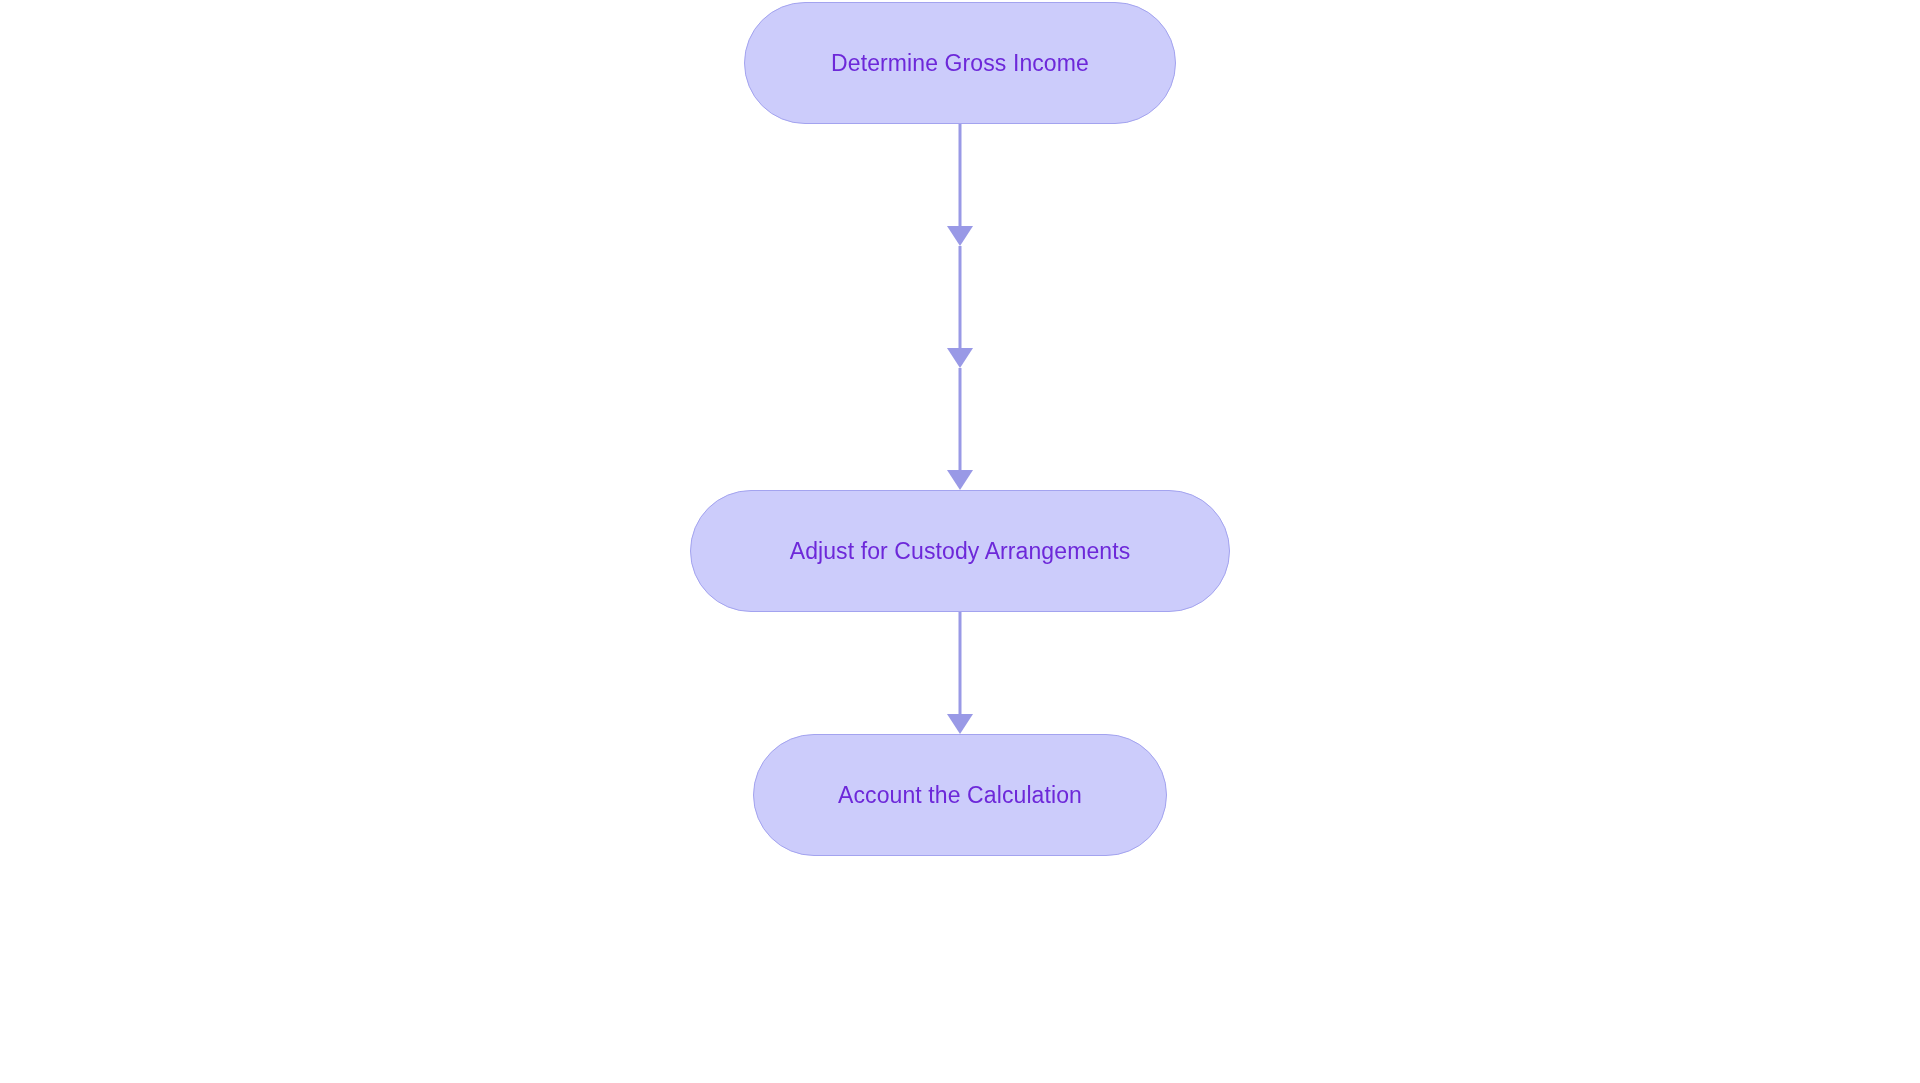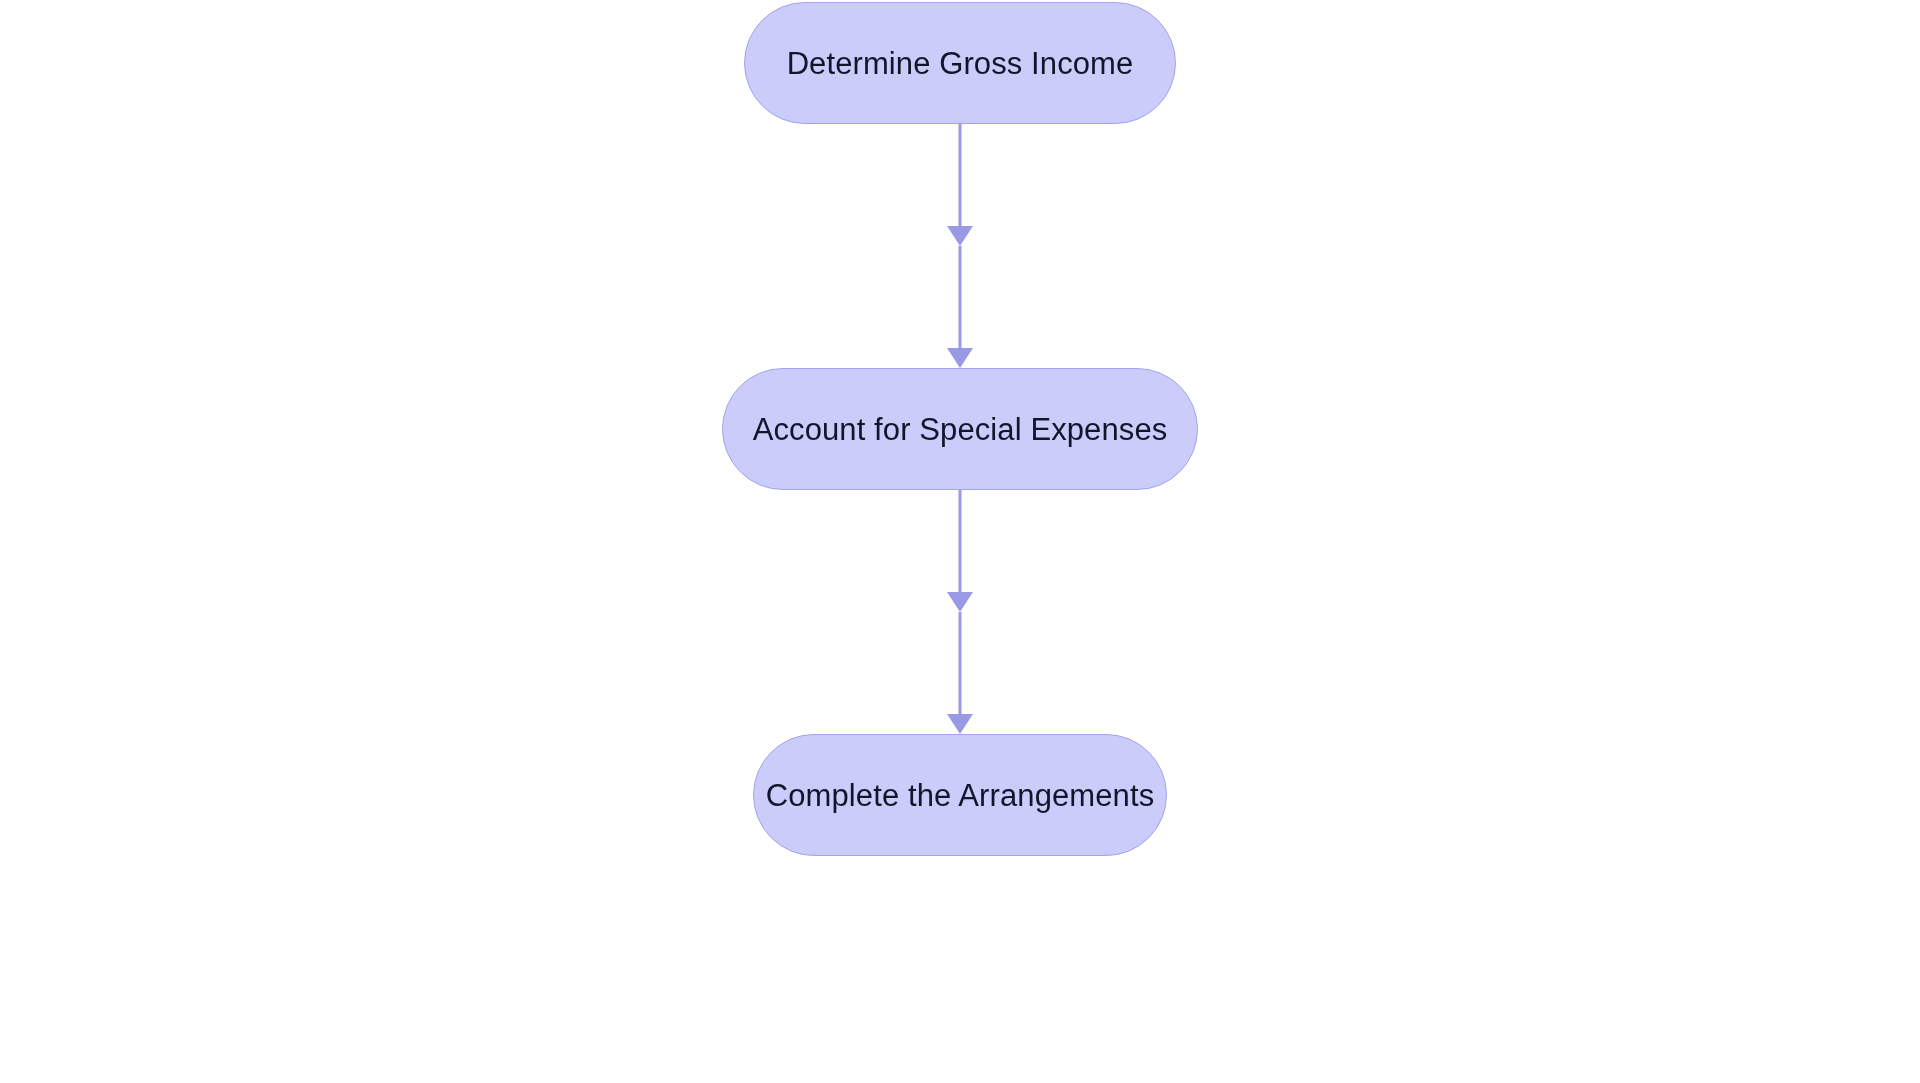--- a/index.html
+++ b/index.html
@@ -31,22 +31,22 @@
     height: 122px;
     background: #ccccfb;
     border: 1.6px solid #a3a3ef;
     border-radius: 61px;
     display: flex;
     align-items: center;
     justify-content: center;
     flex: 0 0 auto;
   }
   .node-label {
-    color: #0f172a;
-    font-size: 31px;
+    color: #6d28d9;
+    font-size: 23px;
     font-weight: 400;
     line-height: 1;
     letter-spacing: 0.1px;
     white-space: nowrap;
     padding: 0 56px;
   }
 
   
   .node-w1 { width: 432px; }
   .node-w2 { width: 616px; }
@@ -100,32 +100,32 @@
     <div class="connector-line"></div>
     <div class="connector-arrowhead"></div>
   </div>
 
 
   <div class="connector">
     <div class="connector-line"></div>
     <div class="connector-arrowhead"></div>
   </div>
 
-  <div class="node node-w3">
-    <span class="node-label">Account for Special Expenses</span>
+
+  <div class="connector">
+    <div class="connector-line"></div>
+    <div class="connector-arrowhead"></div>
+  </div>
+
+  <div class="node node-w4">
+    <span class="node-label">Adjust for Custody Arrangements</span>
   </div>
 
   <div class="connector">
     <div class="connector-line"></div>
     <div class="connector-arrowhead"></div>
   </div>
 
-
-  <div class="connector">
-    <div class="connector-line"></div>
-    <div class="connector-arrowhead"></div>
-  </div>
-
   <div class="node node-w5">
-    <span class="node-label">Complete the Arrangements</span>
+    <span class="node-label">Account the Calculation</span>
   </div>
 
 </div>
 
 </body></html>

